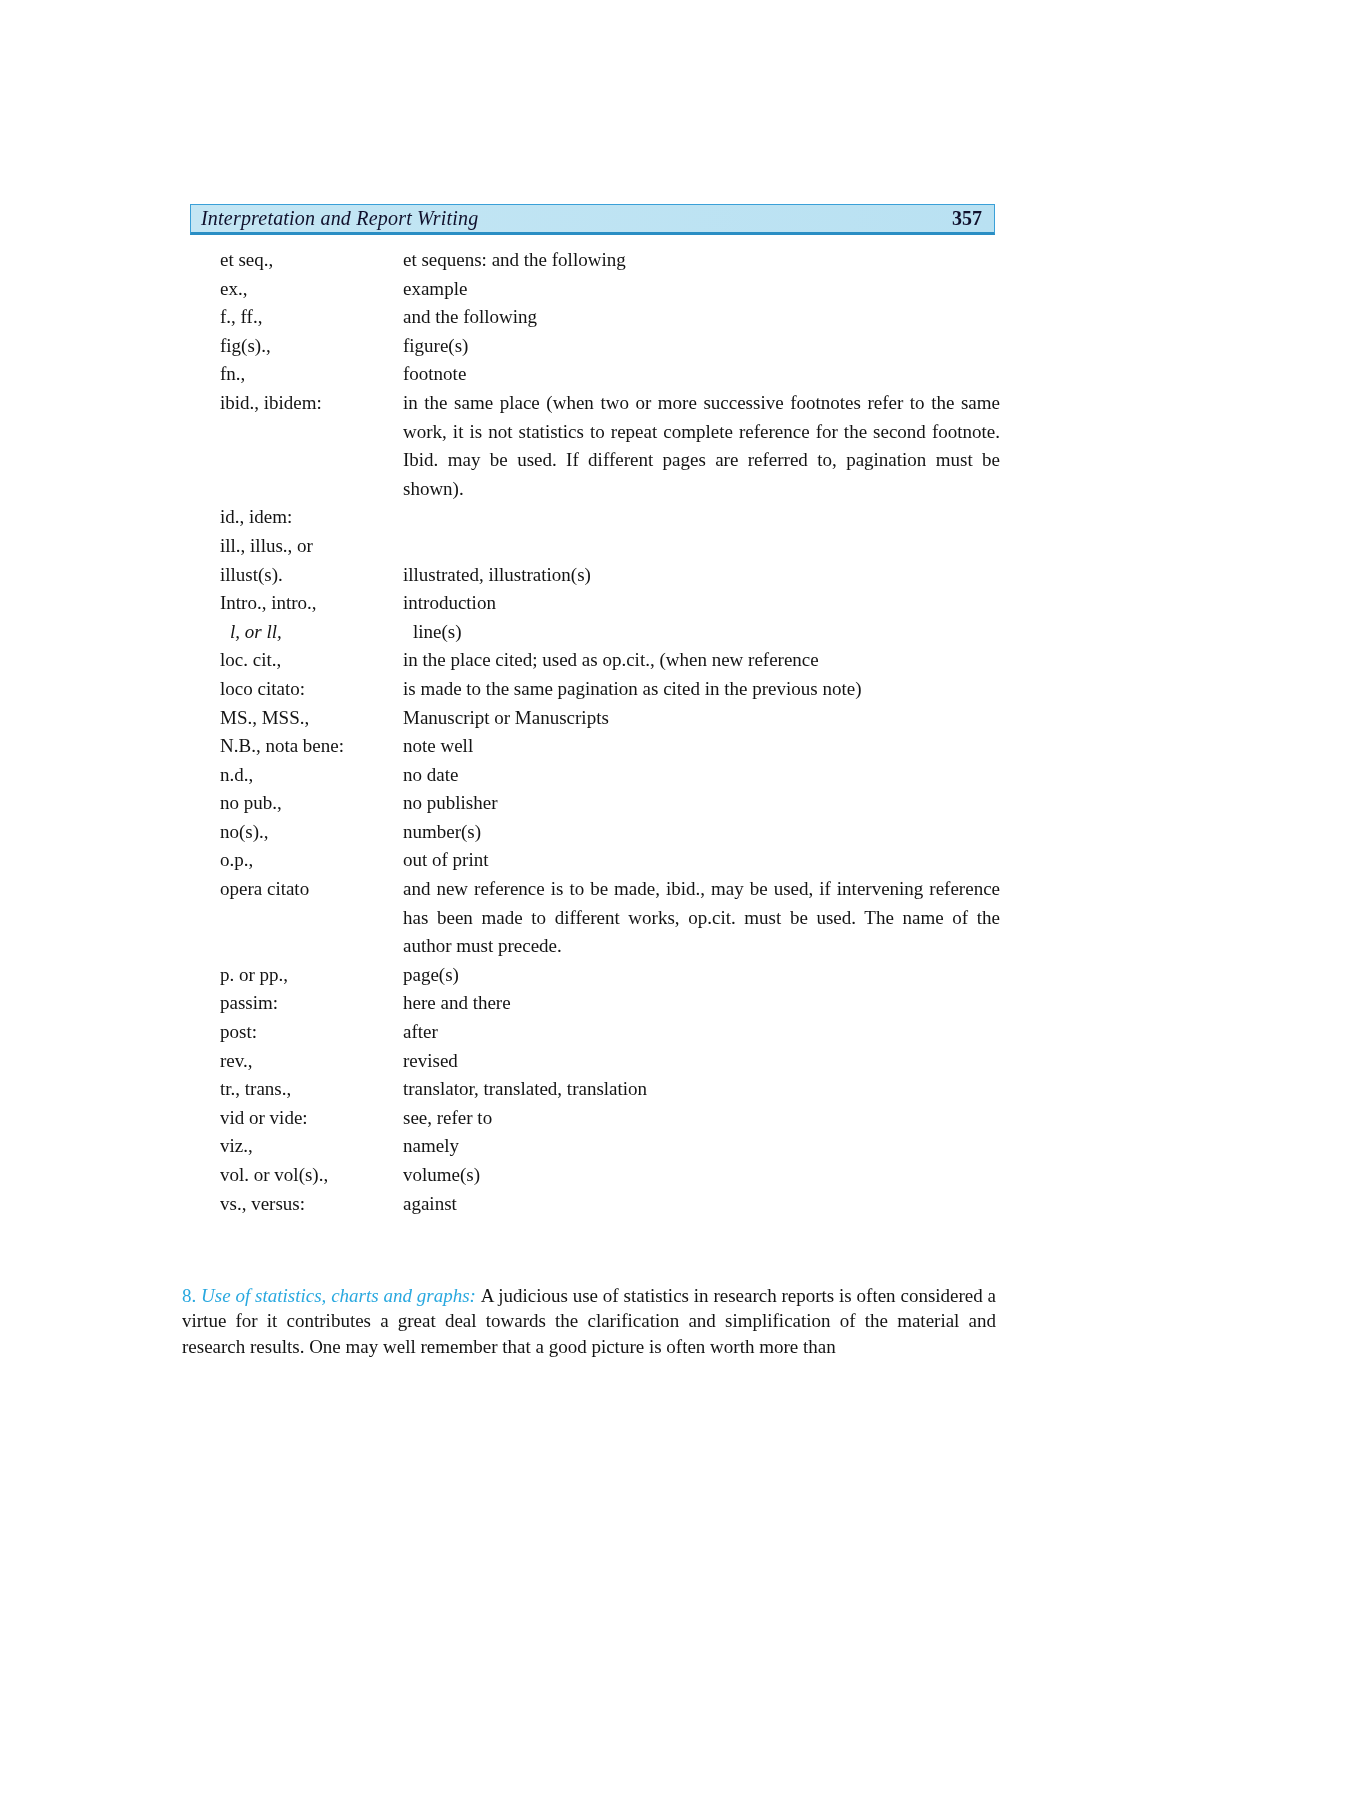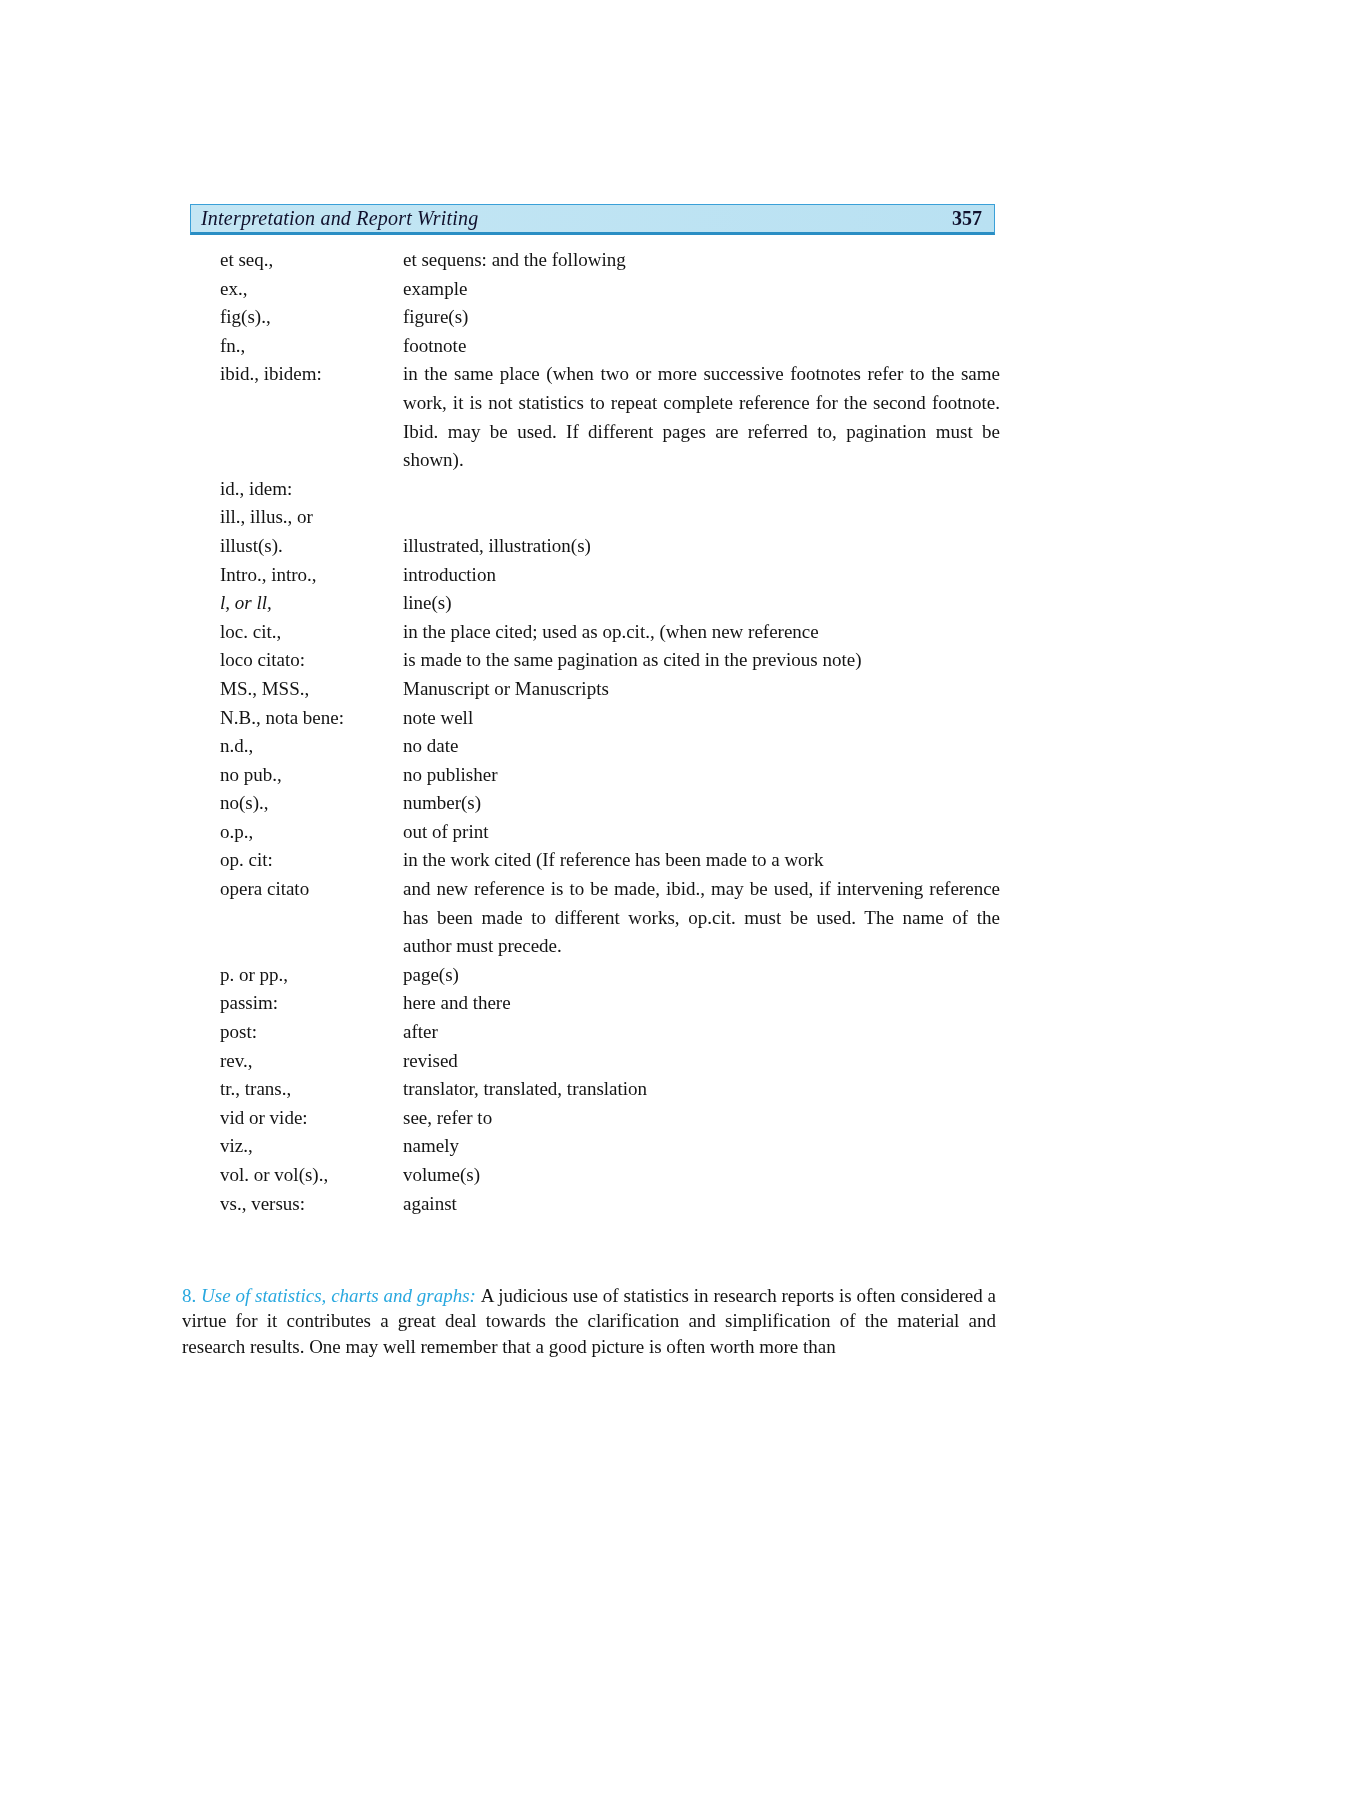--- a/index.html
+++ b/index.html
@@ -53,21 +53,21 @@
     top: 246px;
     width: 780px;
     font-size: 19px;
     line-height: 28.6px;
   }
   .abbr-row { display: flex; align-items: flex-start; }
   .abbr-term {
     flex: 0 0 183px;
     min-height: 28.6px;
   }
-  .abbr-term.italic { font-style: italic; }
+  .abbr-term.italic { font-style: italic; margin-left: 10px; }
   .abbr-def {
     flex: 1 1 auto;
     text-align: justify;
   }
 
   
   .paragraph {
     position: absolute;
     left: 182px;
     top: 1283px;
@@ -93,20 +93,24 @@
   <div class="abbr-list">
       <div class="abbr-row">
         <span class="abbr-term">et seq.,</span>
         <span class="abbr-def">et sequens: and the following</span>
       </div>
       <div class="abbr-row">
         <span class="abbr-term">ex.,</span>
         <span class="abbr-def">example</span>
       </div>
       <div class="abbr-row">
+        <span class="abbr-term">f., ff.,</span>
+        <span class="abbr-def">and the following</span>
+      </div>
+      <div class="abbr-row">
         <span class="abbr-term">fig(s).,</span>
         <span class="abbr-def">figure(s)</span>
       </div>
       <div class="abbr-row">
         <span class="abbr-term">fn.,</span>
         <span class="abbr-def">footnote</span>
       </div>
       <div class="abbr-row">
         <span class="abbr-term">ibid., ibidem:</span>
         <span class="abbr-def">in the same place (when two or more successive footnotes refer to the same work, it is not statistics to repeat complete reference for the second footnote. Ibid. may be used. If different pages are referred to, pagination must be shown).</span>
@@ -154,24 +158,20 @@
         <span class="abbr-term">no pub.,</span>
         <span class="abbr-def">no publisher</span>
       </div>
       <div class="abbr-row">
         <span class="abbr-term">no(s).,</span>
         <span class="abbr-def">number(s)</span>
       </div>
       <div class="abbr-row">
         <span class="abbr-term">o.p.,</span>
         <span class="abbr-def">out of print</span>
-      </div>
-      <div class="abbr-row">
-        <span class="abbr-term">op. cit:</span>
-        <span class="abbr-def">in the work cited (If reference has been made to a work</span>
       </div>
       <div class="abbr-row">
         <span class="abbr-term">opera citato</span>
         <span class="abbr-def">and new reference is to be made, ibid., may be used, if intervening reference has been made to different works, op.cit. must be used. The name of the author must precede.</span>
       </div>
       <div class="abbr-row">
         <span class="abbr-term">p. or pp.,</span>
         <span class="abbr-def">page(s)</span>
       </div>
       <div class="abbr-row">

